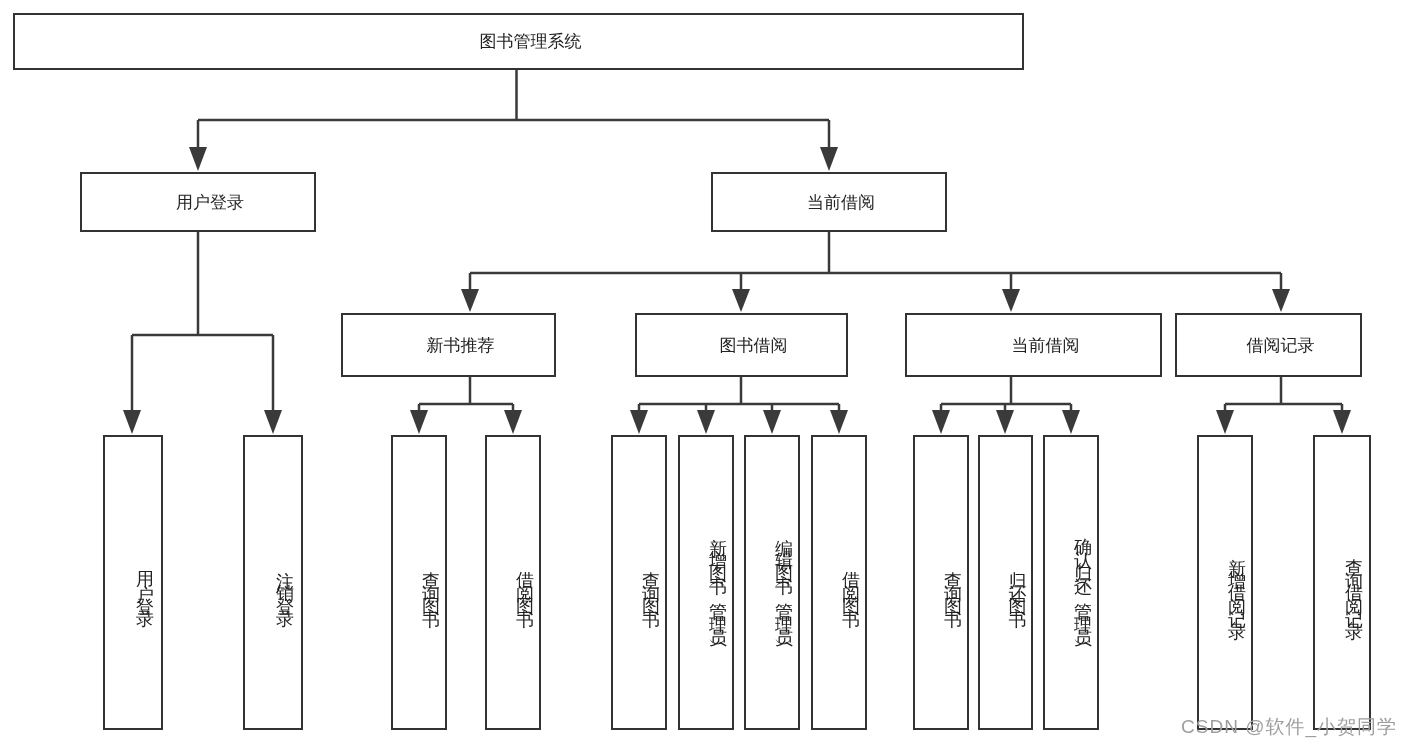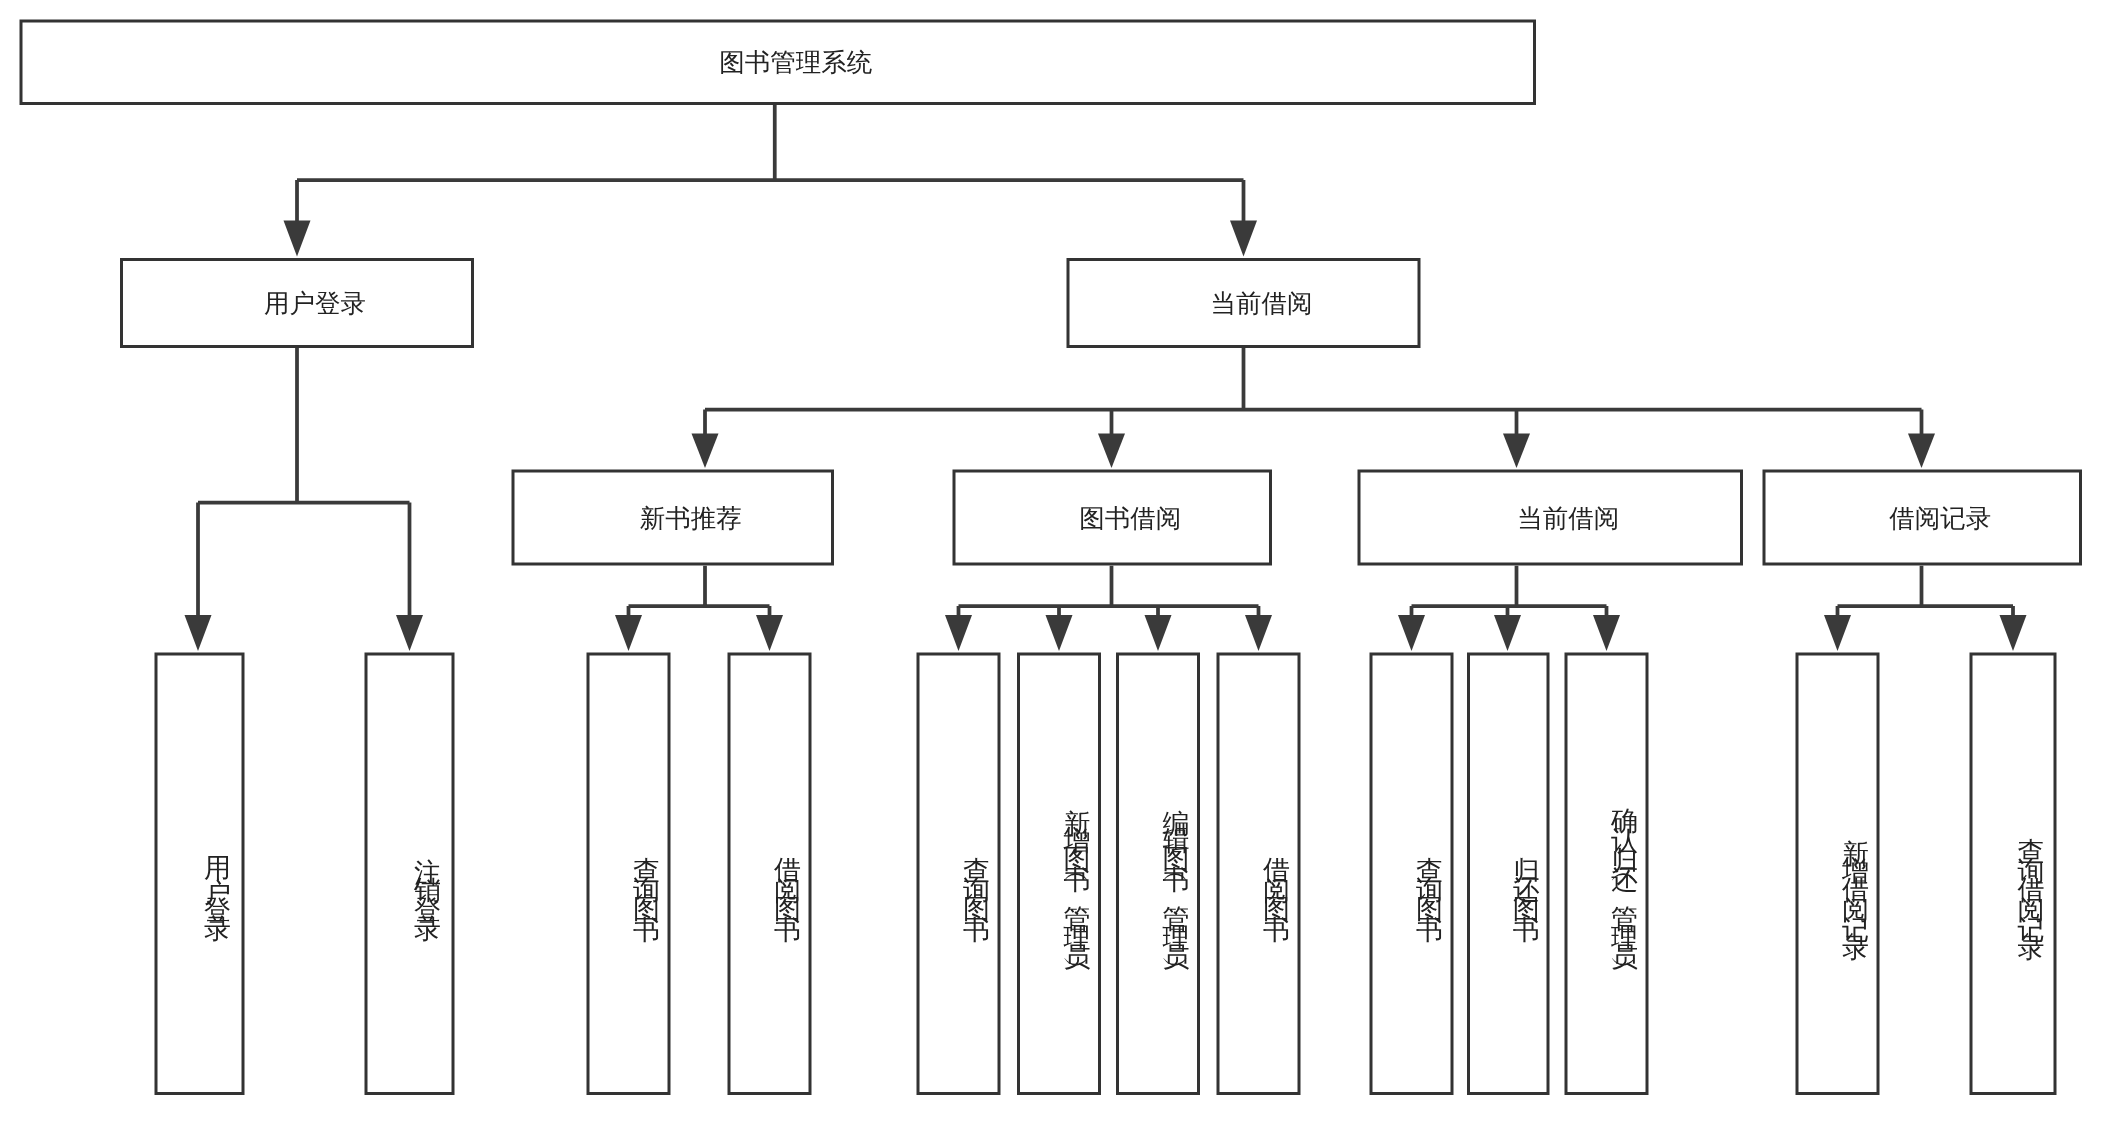--- a/index.html
+++ b/index.html
@@ -35,21 +35,21 @@
     padding-left:24px;
   }
   .root{left:13px;top:13px;width:1011px;height:57px;font-size:17px;}
   .lvl2{top:172px;width:236px;height:60px;font-size:17px;}
   .lvl2.n-user{left:80px;}
   .lvl2.n-mgmt{left:711px;}
   .hdr{top:313px;height:64px;font-size:17px;}
   .hdr.h1{left:341px;width:215px;}
   .hdr.h2{left:635px;width:213px;}
   .hdr.h3{left:905px;width:257px;}
-  .hdr.h4{left:1175px;width:213px;}
+  .hdr.h4{left:1175px;width:187px;}
   .leaf{top:435px;height:295px;font-size:18px;}
   .leaf > span{
     writing-mode:vertical-lr;
     text-orientation:mixed;
     letter-spacing:13px;
     line-height:1;
     white-space:nowrap;
   }
   .leaf.a1{left:103px;width:60px;}
   .leaf.a2{left:243px;width:60px;}
@@ -186,14 +186,15 @@
     <span>确认归还（管理员）</span>
   </div>
 
   <div class="box leaf e1">
     <span>新增借阅记录</span>
   </div>
   <div class="box leaf e2">
     <span>查询借阅记录</span>
   </div>
 
+  <div class="watermark">CSDN @软件_小贺同学</div>
 
 </div>
 
 </body></html>

